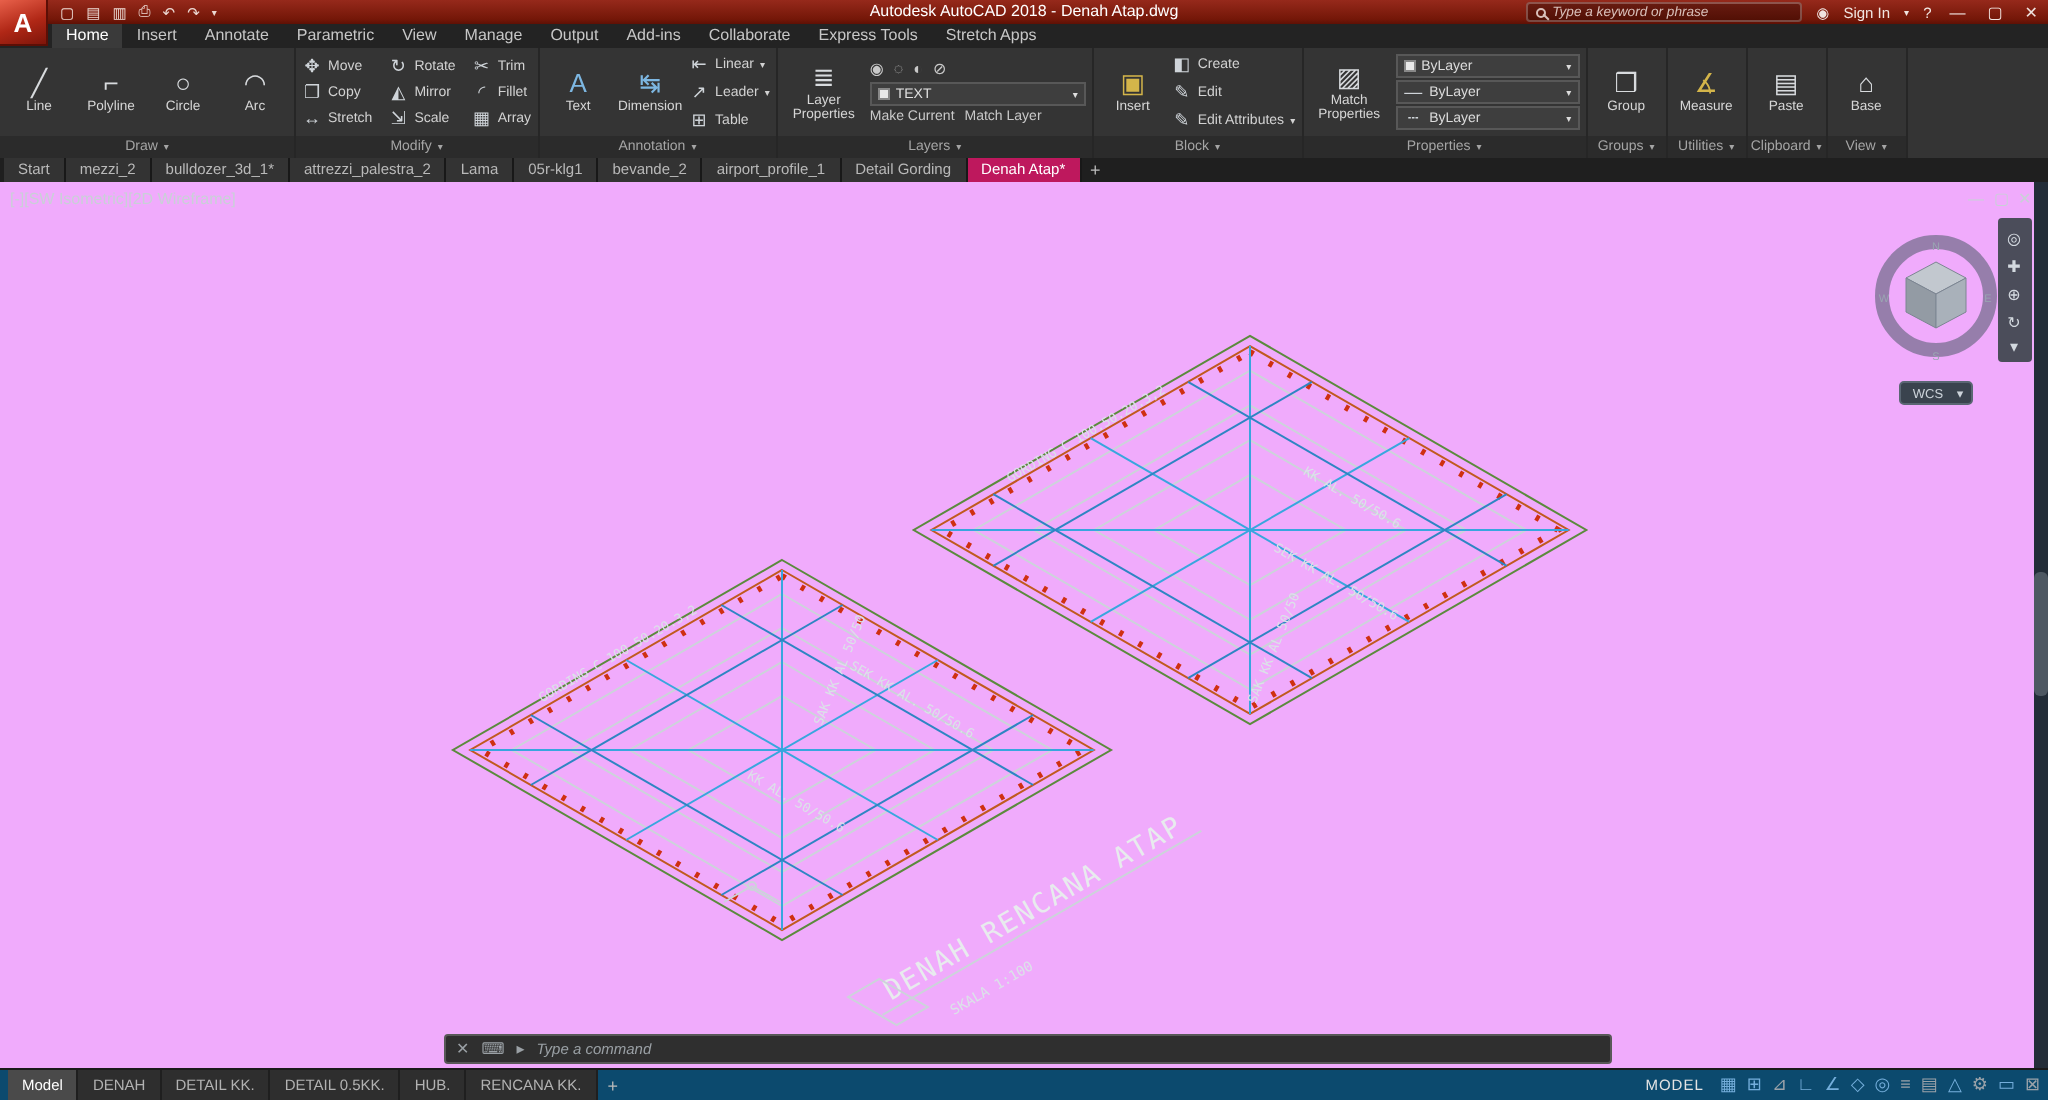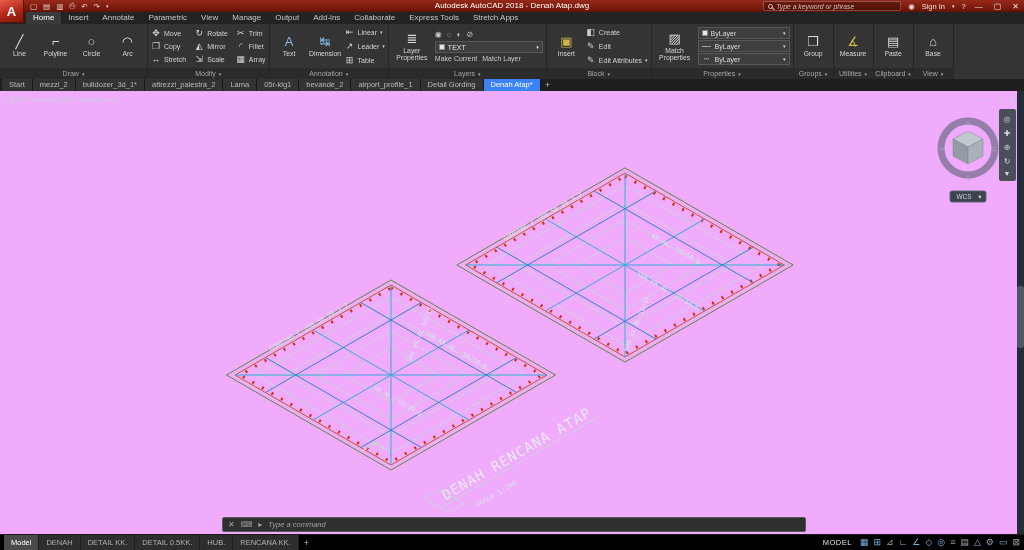--- a/index.html
+++ b/index.html
@@ -56,21 +56,21 @@
   .chip{width:6px;height:6px;background:#e8e8e8;border:1px solid #888;display:inline-block;flex:0 0 auto}
   .pdrop{display:flex;align-items:center;gap:3px;background:#3e3e3e;border:1px solid #585858;
     height:12px;width:92px;padding:0 3px;font-size:7px;color:#dcdcdc}
   .grow{flex:1}
 
   
   .ftabs{position:absolute;top:79px;left:0;right:0;height:12px;background:#1f1f1f;
     display:flex;align-items:flex-end;padding-left:2px}
   .ftab{background:#333;border-right:1px solid #181818;color:#b9b9b9;font-size:7.5px;
     line-height:12px;padding:0 7px;white-space:nowrap}
-  .ftab.active{background:#3b82f6;color:#fff}
+  .ftab.active{background:#be185d;color:#fff}
   .ftab-plus{width:14px;text-align:center;color:#bbb;font-size:9px;line-height:12px}
 
   
   .canvas{position:absolute;top:91px;left:0;right:0;bottom:16px;background:#f0abfc}
   .cad{position:absolute;inset:0;width:100%;height:100%;display:block}
   .vg{stroke:#5b8a3c;fill:none;vector-effect:non-scaling-stroke;stroke-width:1}
   .vo{stroke:#c05a1e;fill:none;vector-effect:non-scaling-stroke;stroke-width:1}
   .vr{stroke:#cf3011;fill:none;vector-effect:non-scaling-stroke;stroke-width:3;stroke-dasharray:2 9}
   .vw{stroke:#ccd3da;fill:none;vector-effect:non-scaling-stroke;stroke-width:1}
   .vc{stroke:#38a6de;fill:none;vector-effect:non-scaling-stroke;stroke-width:1}
@@ -83,21 +83,21 @@
   .wcs-t{fill:#ccd3da;font:6.5px "Liberation Sans",sans-serif;text-anchor:middle}
   .nav-t{fill:#d3d9df;font:8px "Liberation Sans",sans-serif;text-anchor:middle}
 
   
   .cmdbar{position:absolute;left:222px;top:426px;width:584px;height:15px;background:#2f2f2f;
     border:1px solid #585858;border-radius:2px;display:flex;align-items:center;gap:6px;
     padding:0 5px;font-size:8px;color:#9aa0a5;z-index:5}
   .cmd-ph{font-style:italic;font-size:7.5px;color:#9aa0a5}
 
   
-  .bottombar{position:absolute;left:0;right:0;bottom:0;height:16px;background:#000000;
+  .bottombar{position:absolute;left:0;right:0;bottom:0;height:16px;background:#0c4a6e;
     border-top:1px solid #1a1a1a;display:flex;align-items:center;justify-content:space-between;
     padding:0 4px;z-index:10}
   .ltabs{display:flex;height:100%;align-items:stretch}
   .ltab{font-size:7.5px;color:#b2b2b2;padding:0 7px;display:flex;align-items:center;
     border-right:1px solid #1f1f1f;background:#2e2e2e;white-space:nowrap}
   .ltab.active{background:#4a4a4a;color:#fff}
   .ltab-plus{padding:0 5px;display:flex;align-items:center;color:#bbb;font-size:9px}
   .status{display:flex;align-items:center;gap:5px}
   .model-lbl{font-size:7.5px;color:#e3e3e3;letter-spacing:.5px;margin-right:3px}
   .sicn{font-size:9px;line-height:9px}

